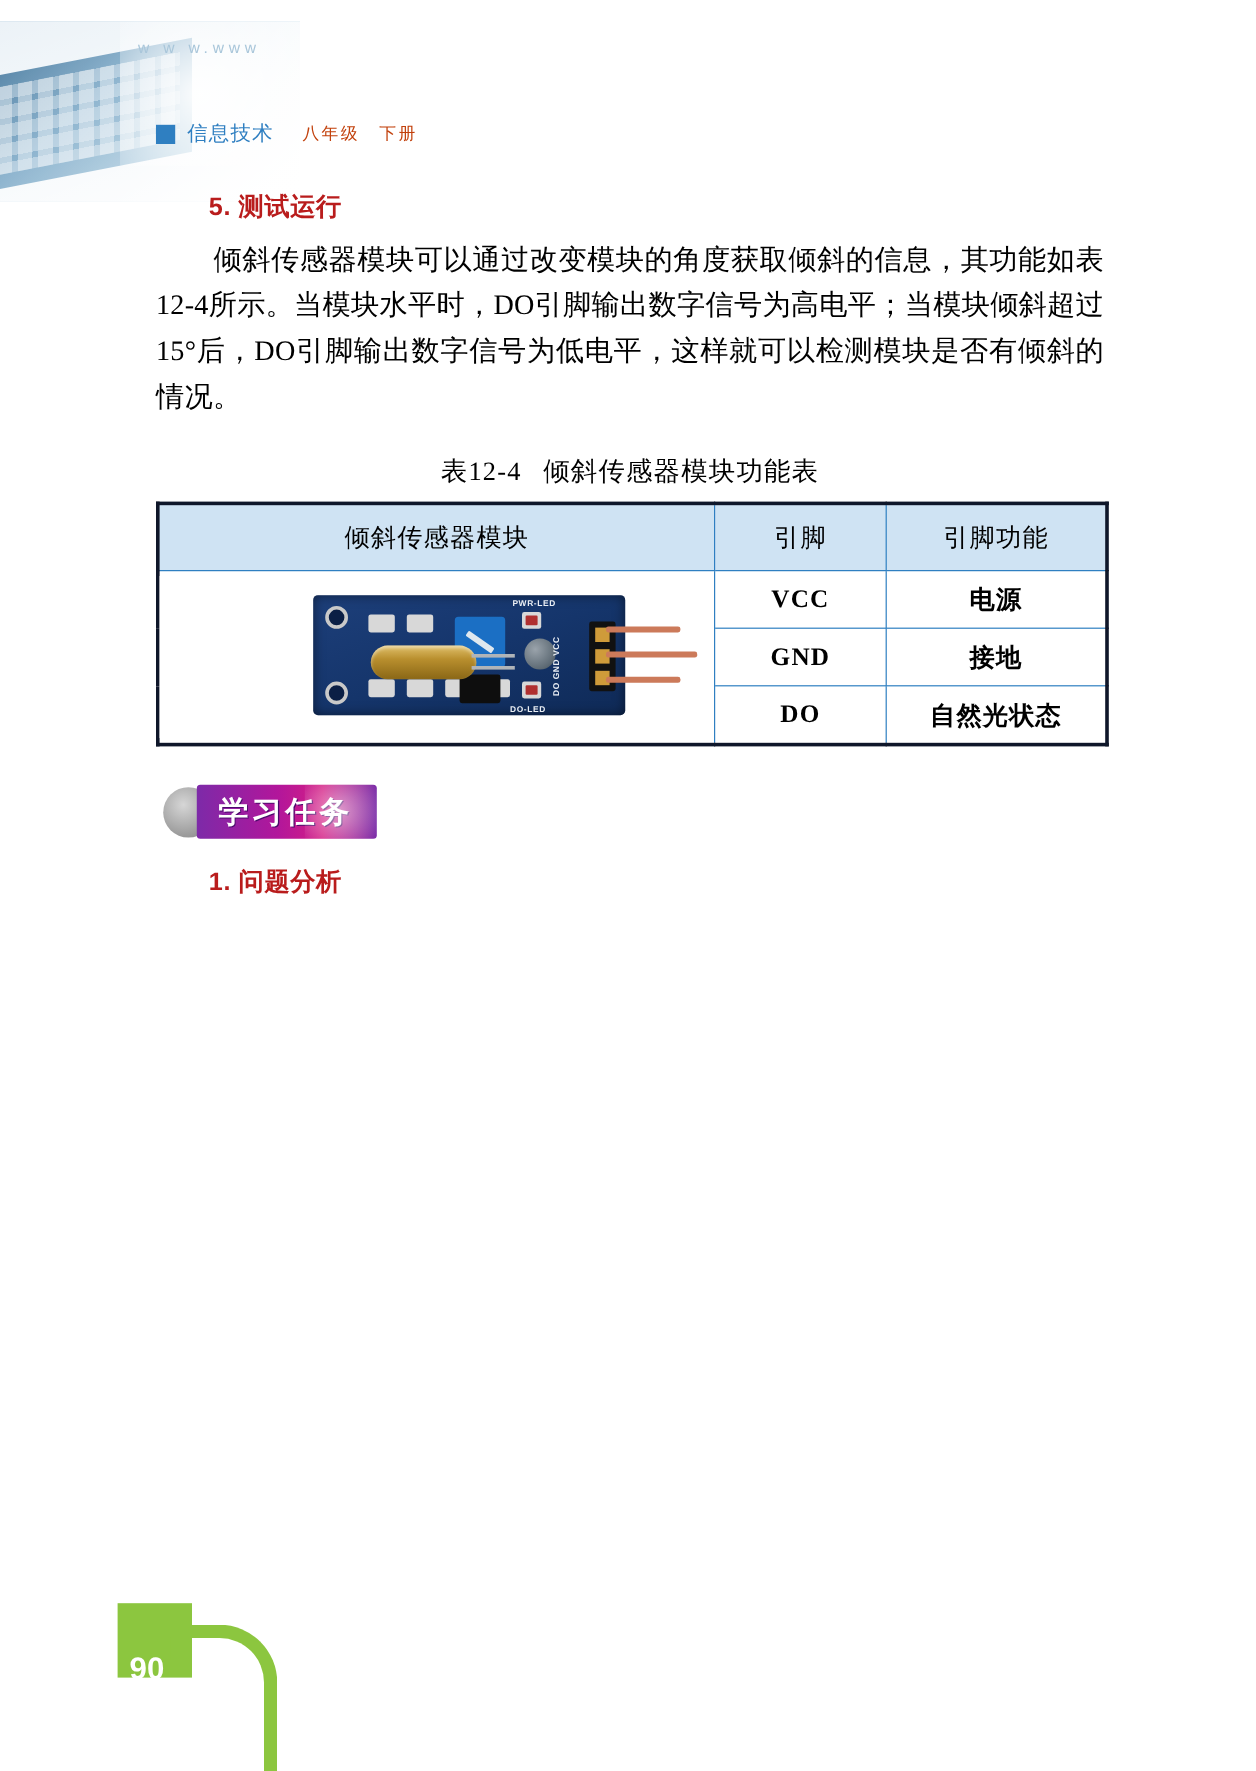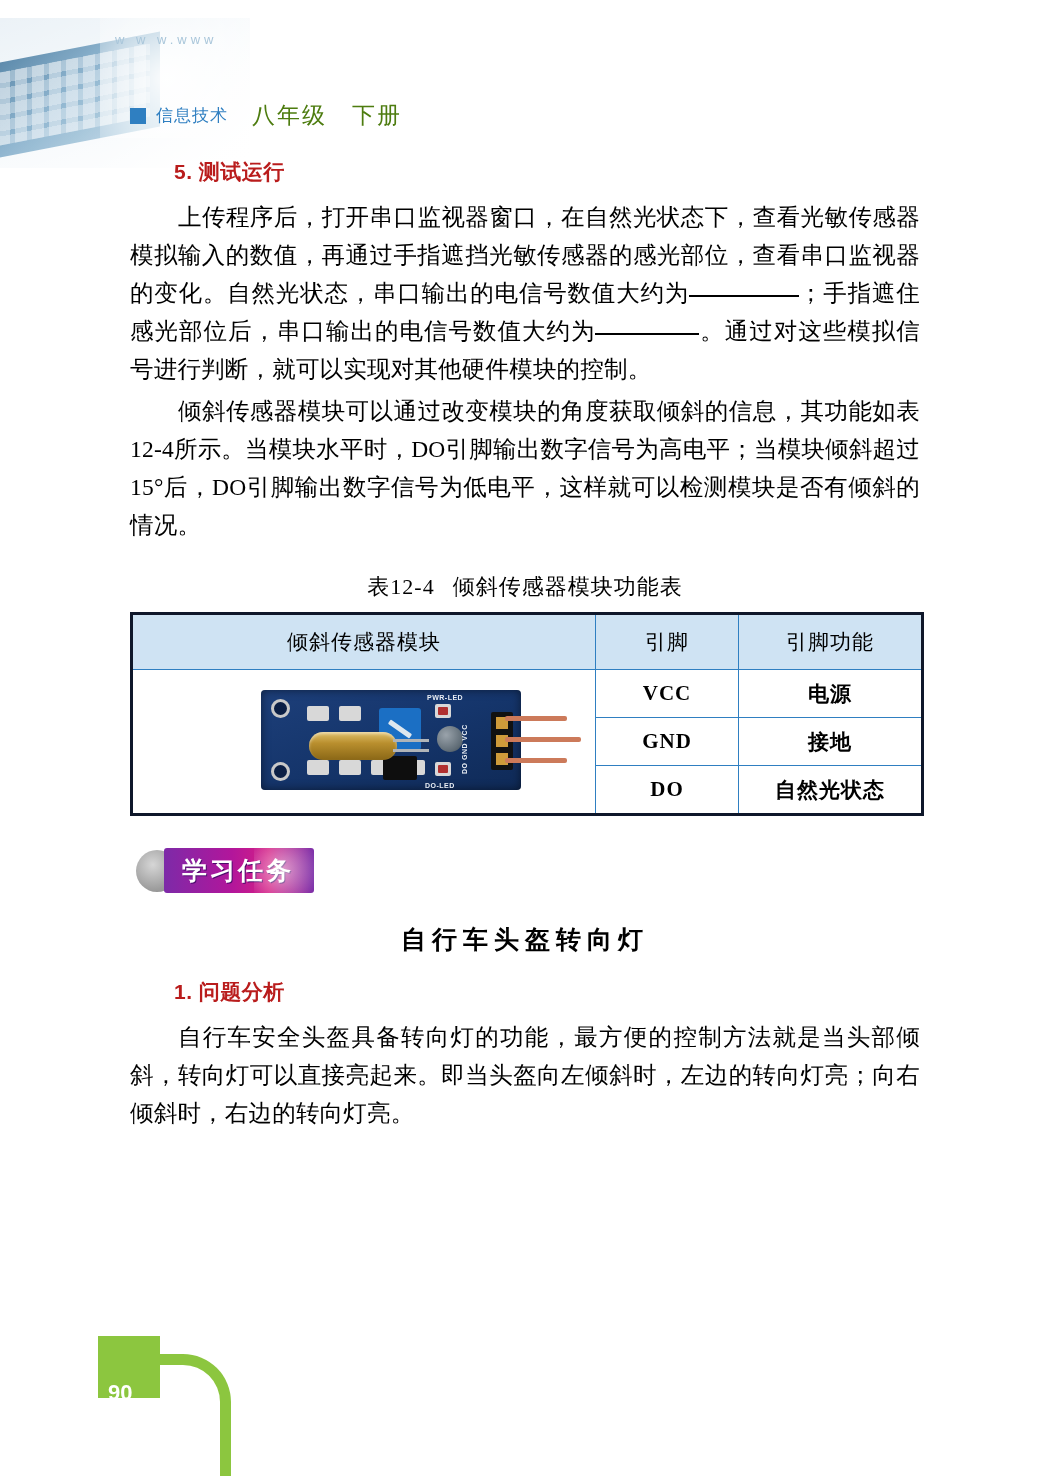--- a/index.html
+++ b/index.html
@@ -77,22 +77,22 @@
     display: inline-block;
   }
   .runhead .rh-text {
     font-family: "Liberation Sans", sans-serif;
     font-size: 17px;
     color: #2f7fc1;
     letter-spacing: 1px;
   }
   .runhead .rh-grade {
     font-family: "Liberation Sans", sans-serif;
-    font-size: 23px;
-    color: #4d7c0f;
+    font-size: 14px;
+    color: #c2410c;
     letter-spacing: 2px;
     margin-left: 14px;
   }
 
   
   .page-body {
     position: absolute;
     left: 130px;
     top: 158px;
     width: 790px;
@@ -369,21 +369,21 @@
     border-right: none;
     border-bottom-left-radius: 48px;
     border-top-left-radius: 2px;
     transform: rotate(180deg);
   }
   .pagenum {
     position: absolute;
     left: 108px;
     bottom: 70px;
     font-family: "Liberation Sans", sans-serif;
-    font-size: 22px;
+    font-size: 26px;
     color: #ffffff;
     font-weight: bold;
   }
 </style>
 </head>
 <body>
 
 <div class="header-art">
   <div class="kb"></div>
   <div class="glow"></div>
@@ -393,21 +393,20 @@
 <div class="runhead">
   <span class="marker"></span>
   <span class="rh-text">信息技术</span>
   <span class="rh-grade">八年级　下册</span>
 </div>
 
 <div class="page-body">
 
   <h3 class="h-sub">5. 测试运行</h3>
 
-  <p class="para"><span>上传程序后，打开串口监视器窗口，在自然光状态下，查看光敏传感器模拟输入的数值，再通过手指遮挡光敏传感器的感光部位，查看串口监视器的变化。自然光状态，串口输出的电信号数值大约为</span><span class="blank-line"></span><span>；手指遮住感光部位后，串口输出的电信号数值大约为</span><span class="blank-line short"></span><span>。通过对这些模拟信号进行判断，就可以实现对其他硬件模块的控制。</span></p>
 
 
   <p class="para">倾斜传感器模块可以通过改变模块的角度获取倾斜的信息，其功能如表12-4所示。当模块水平时，DO引脚输出数字信号为高电平；当模块倾斜超过15°后，DO引脚输出数字信号为低电平，这样就可以检测模块是否有倾斜的情况。</p>
 
   <div class="tbl-caption">
     <span>表12-4</span><span class="gap"></span><span>倾斜传感器模块功能表</span>
   </div>
 
   <table class="func">
     <thead>
@@ -475,25 +474,23 @@
     </tbody>
   </table>
 
   <div class="task-row">
     <span class="task-dot"></span>
     <span class="task-banner">
       <span class="tb-text">学习任务</span>
     </span>
   </div>
 
-  <div class="task-title">自行车头盔转向灯</div>
 
 
   <h3 class="h-sub" style="margin-top:22px;">1. 问题分析</h3>
 
-  <p class="para">自行车安全头盔具备转向灯的功能，最方便的控制方法就是当头部倾斜，转向灯可以直接亮起来。即当头盔向左倾斜时，左边的转向灯亮；向右倾斜时，右边的转向灯亮。</p>
 </div>
 
 <div class="footer-art">
   <span class="block"></span>
   <span class="hook"></span>
 </div>
 <div class="pagenum">90</div>
 
 </body></html>

